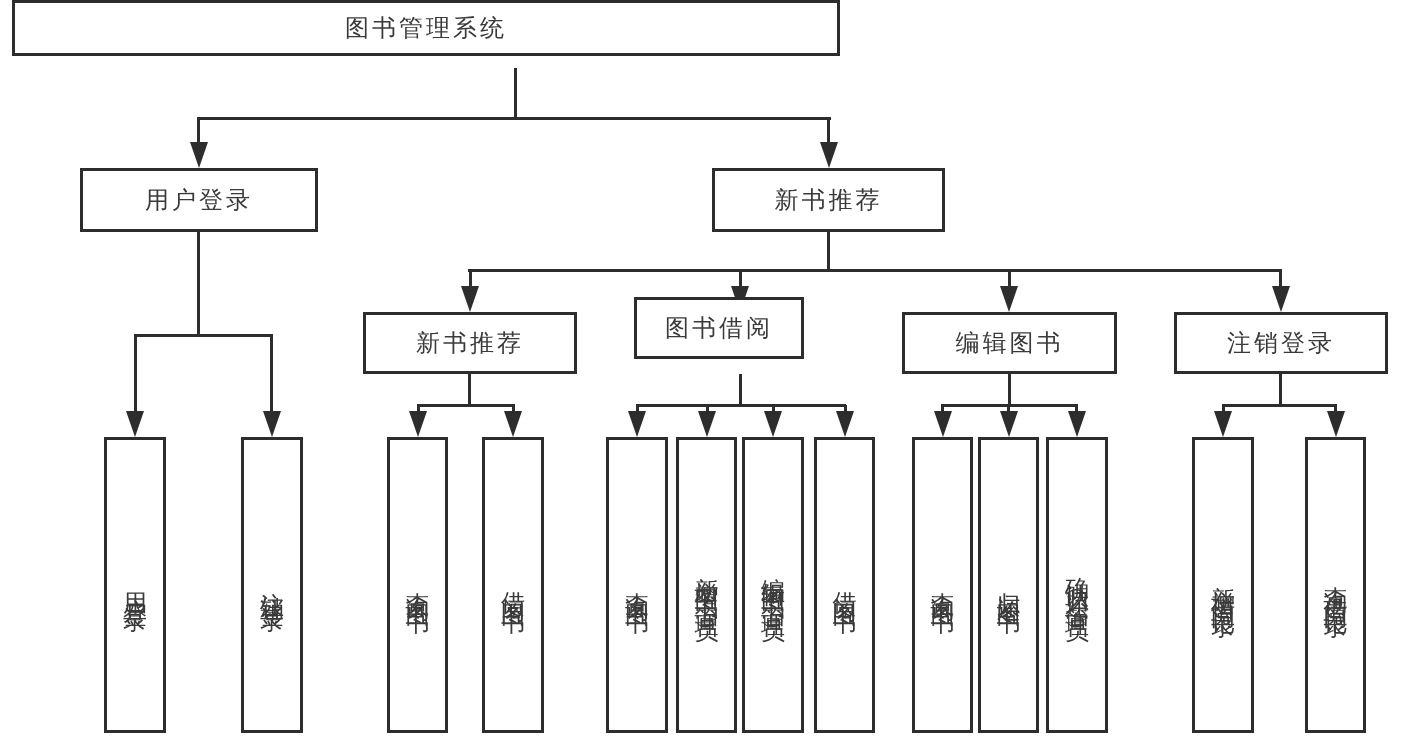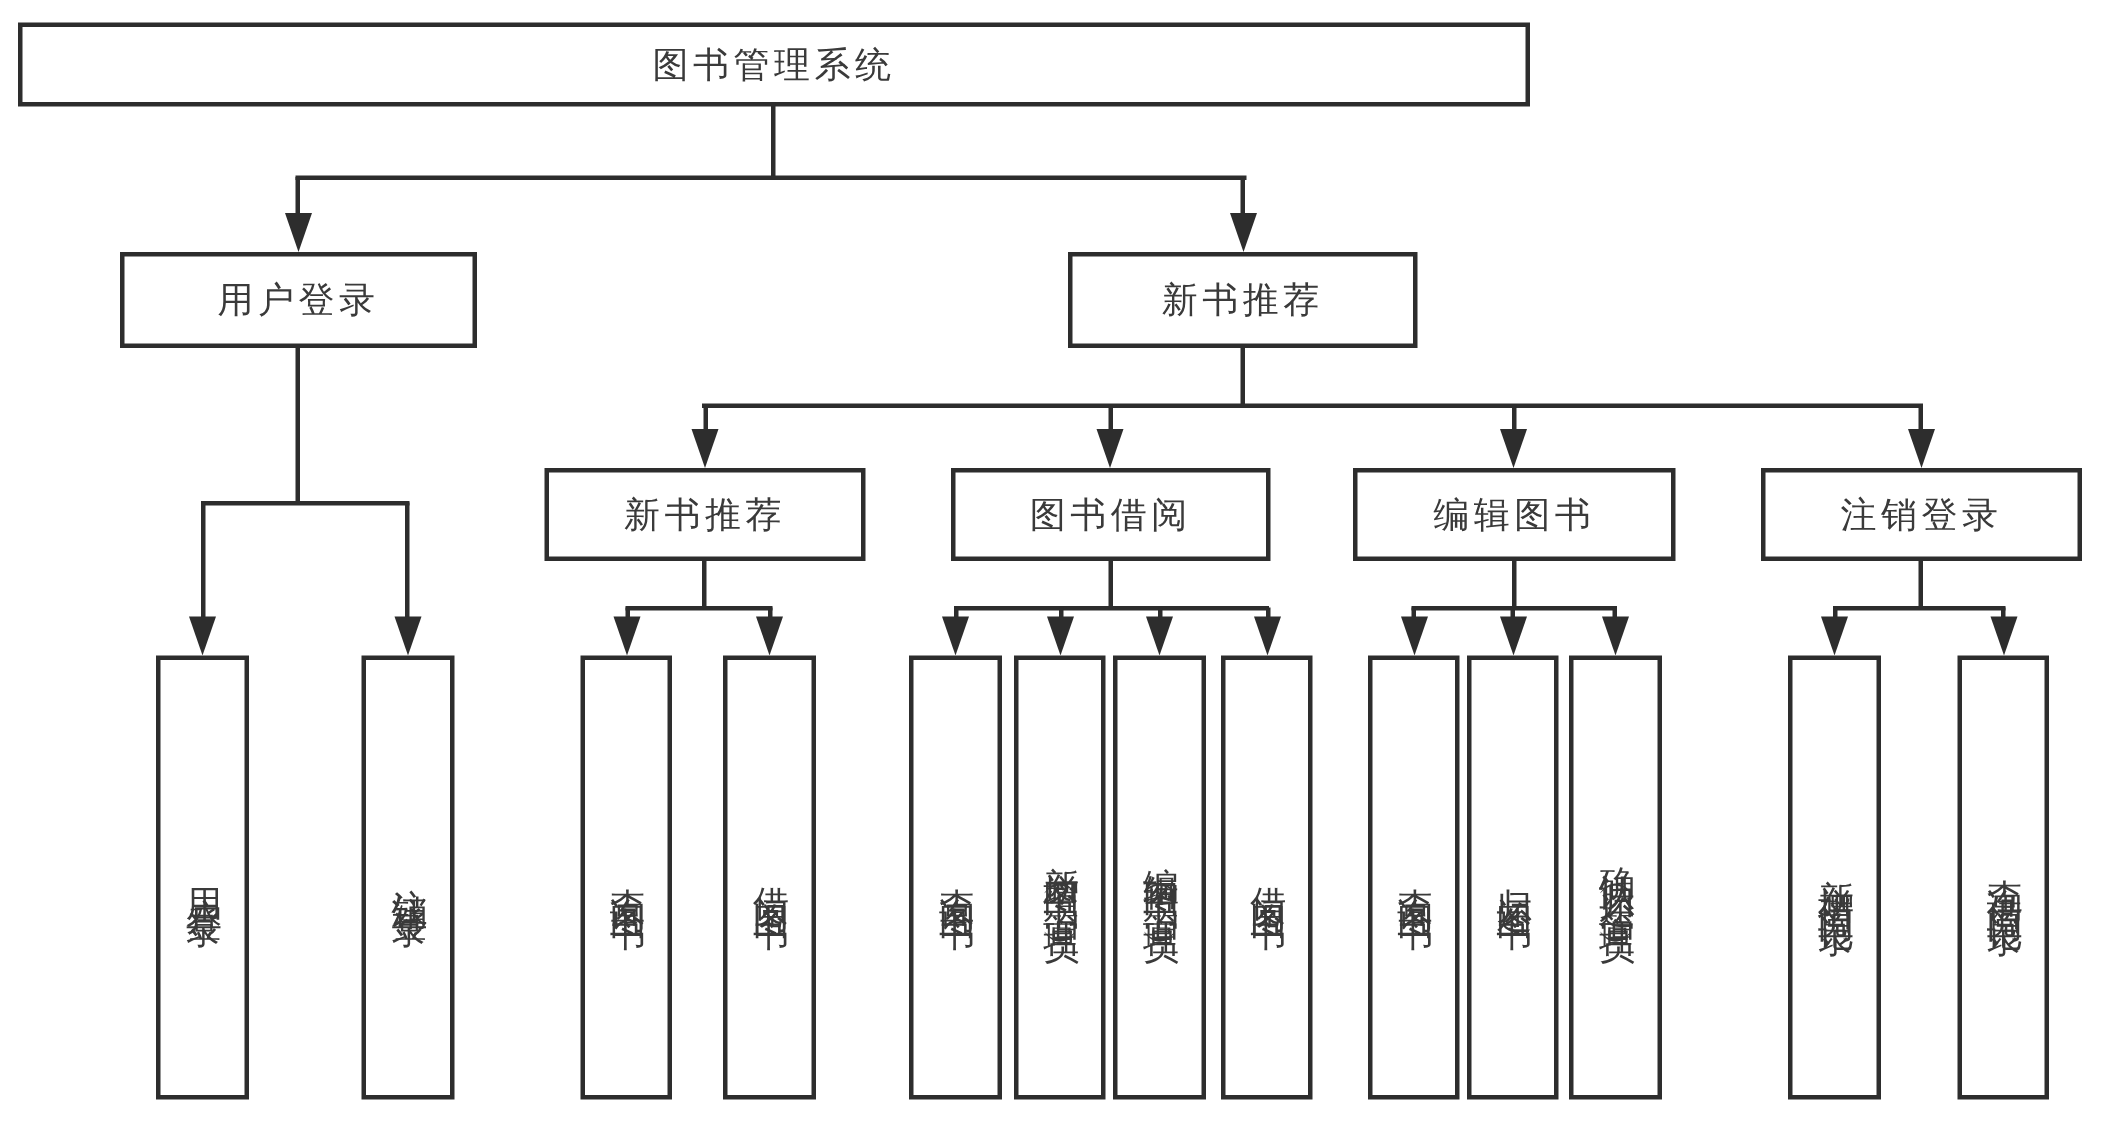--- a/index.html
+++ b/index.html
@@ -23,21 +23,21 @@
   .watermark{
     position:absolute;right:3px;bottom:9px;font-size:20px;color:#b5b5b5;
     text-shadow:0 0 2px #ffffff,0 0 1px #ffffff;letter-spacing:1px;white-space:nowrap;
   }
 </style>
 </head>
 <body>
 
 <div class="canvas">
 
-  <div class="box h" style="left:12px;top:15px;width:1008px;height:56px">
+  <div class="box h" style="left:12px;top:0;width:828px;height:56px">
     <span>图书管理系统</span>
   </div>
 
   <div class="vline" style="left:514px;top:68px;height:51px"></div>
   <div class="hline" style="left:197px;top:117px;width:634px"></div>
   <div class="vline" style="left:197px;top:118px;height:28px"></div>
   <div class="arr" style="left:190px;top:142px"></div>
   <div class="vline" style="left:827px;top:118px;height:28px"></div>
   <div class="arr" style="left:820px;top:142px"></div>
 
@@ -62,21 +62,21 @@
   <div class="vline" style="left:739px;top:270px;height:20px"></div>
   <div class="arr" style="left:731px;top:286px"></div>
   <div class="vline" style="left:1008px;top:270px;height:20px"></div>
   <div class="arr" style="left:1000px;top:286px"></div>
   <div class="vline" style="left:1279px;top:270px;height:20px"></div>
   <div class="arr" style="left:1272px;top:286px"></div>
 
   <div class="box h" style="left:363px;top:312px;width:214px;height:62px">
     <span>新书推荐</span>
   </div>
-  <div class="box h" style="left:634px;top:312px;width:213px;height:62px">
+  <div class="box h" style="left:634px;top:297px;width:170px;height:62px">
     <span>图书借阅</span>
   </div>
   <div class="box h" style="left:902px;top:312px;width:215px;height:62px">
     <span>编辑图书</span>
   </div>
   <div class="box h" style="left:1174px;top:312px;width:214px;height:62px">
     <span>注销登录</span>
   </div>
 
   <div class="vline" style="left:468px;top:374px;height:32px"></div>

